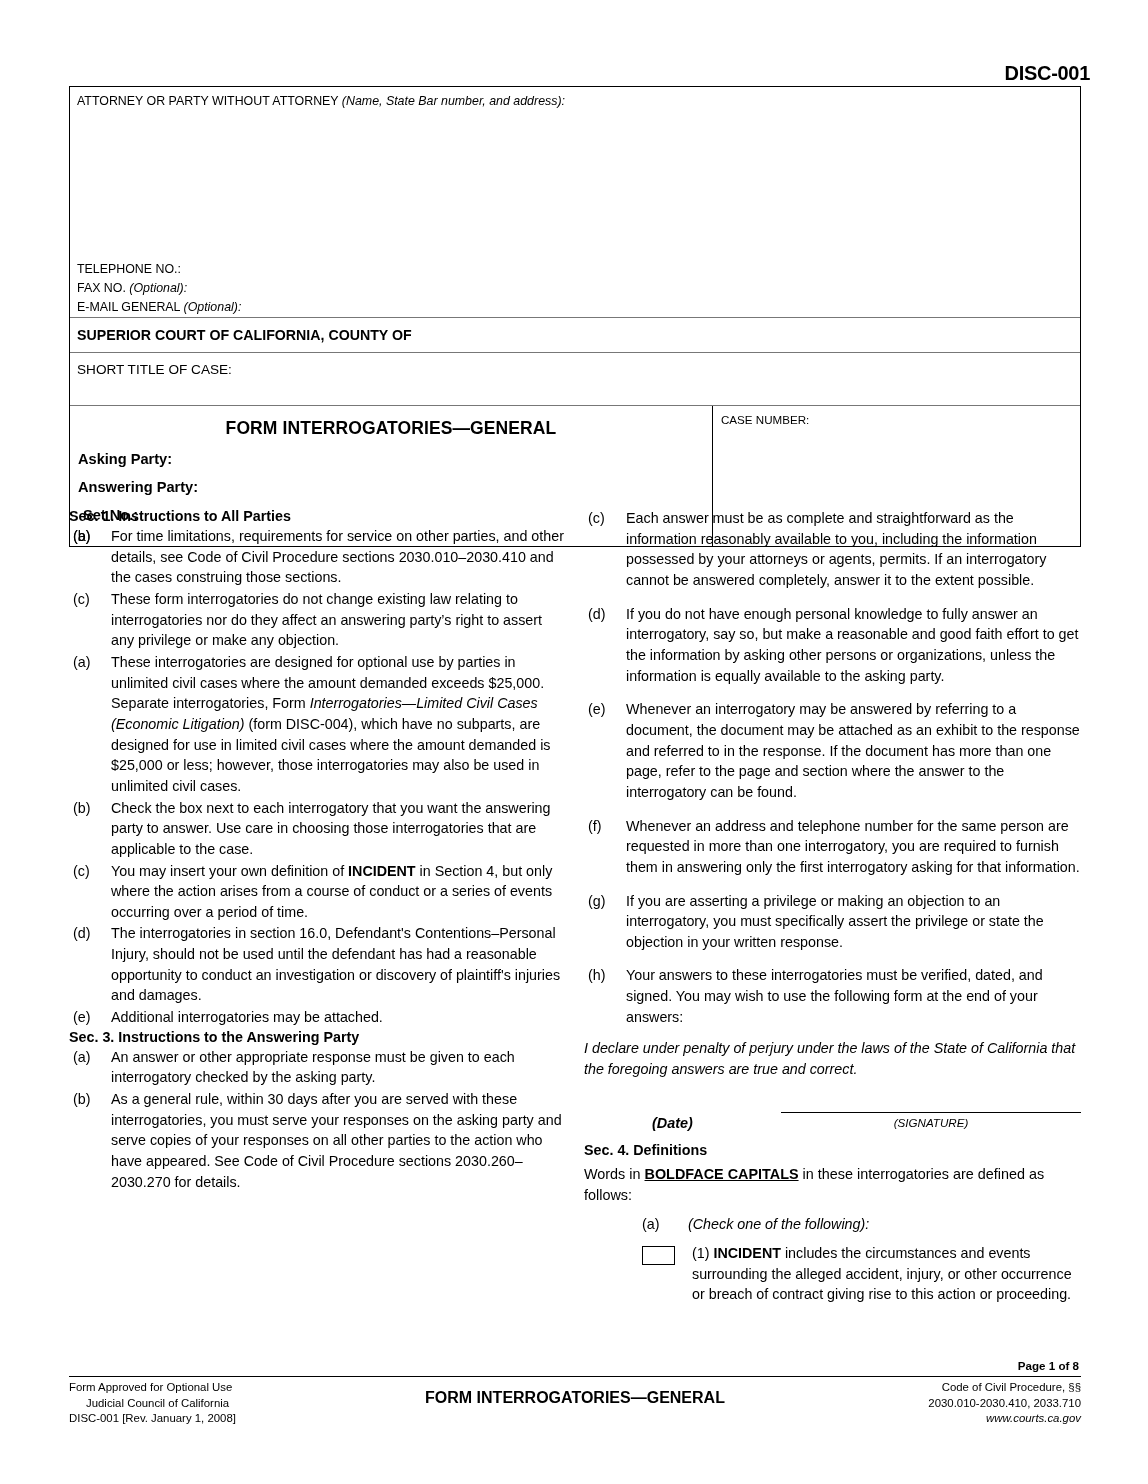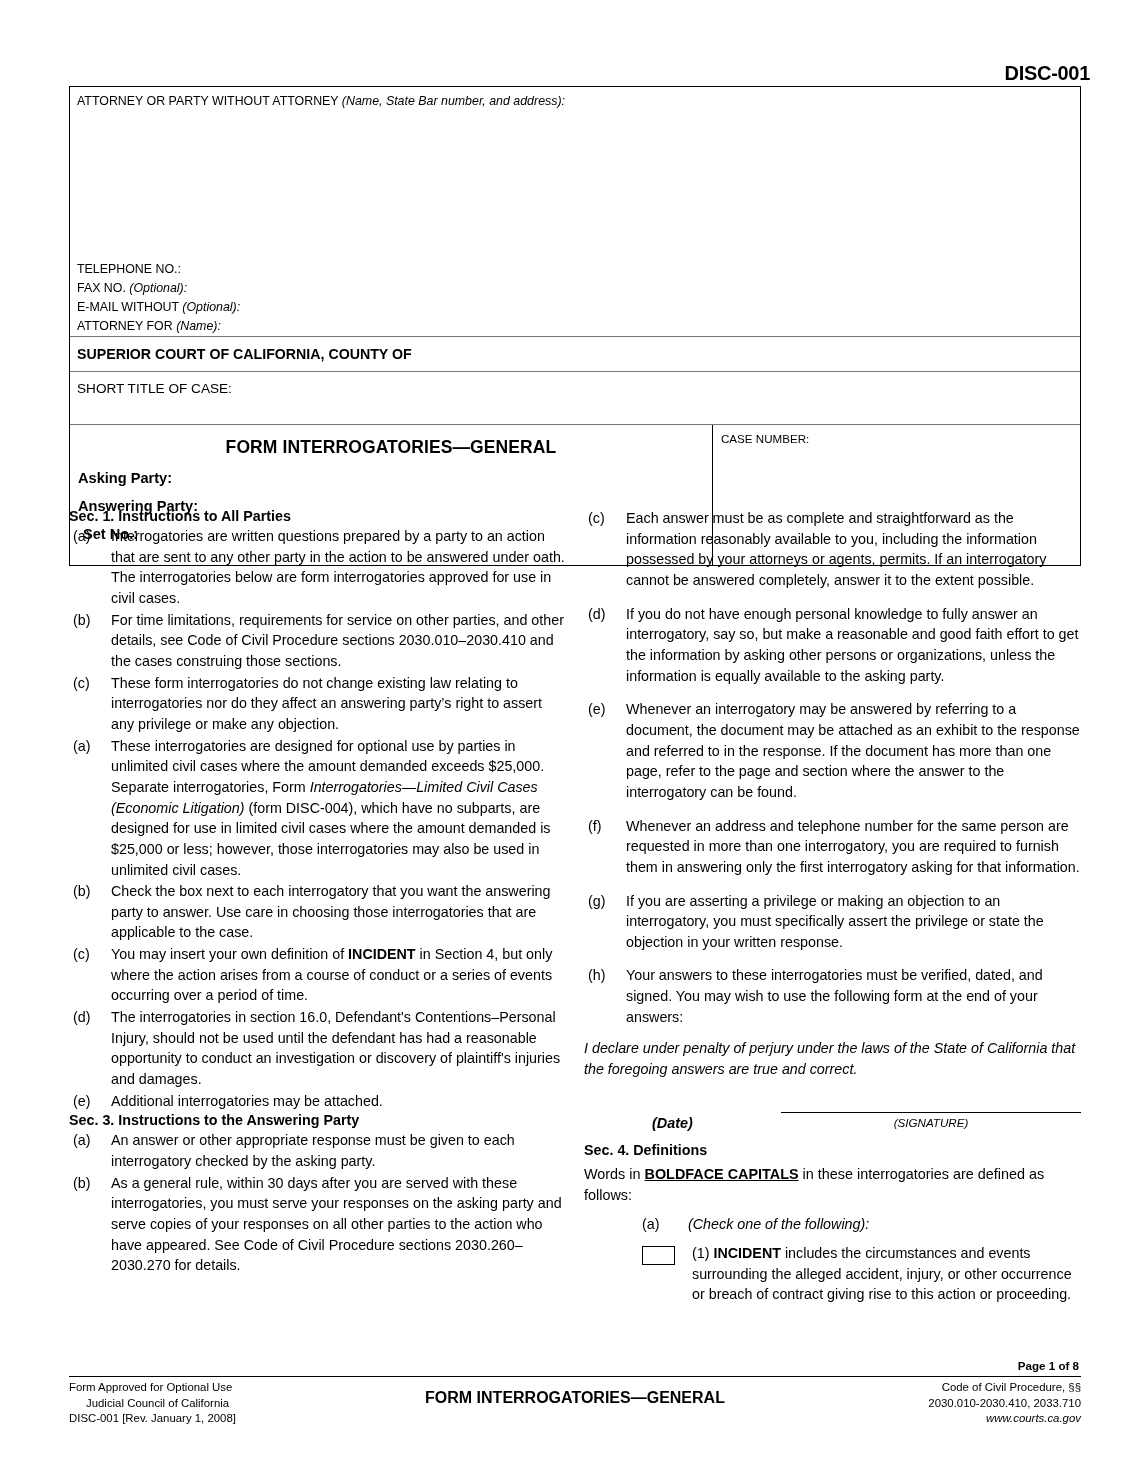--- a/index.html
+++ b/index.html
@@ -289,24 +289,21 @@
       <div class="lbl"><span>ATTORNEY OR PARTY WITHOUT ATTORNEY </span><i>(Name, State Bar number, and address):</i></div>
     </div>
 
     <div class="contact-line first">
       <span>TELEPHONE NO.:</span>
     </div>
     <div class="contact-line">
       <span>FAX NO. </span><i>(Optional):</i>
     </div>
     <div class="contact-line">
-      <span>E-MAIL WITHOUT </span><i>(Optional):</i>
-    </div>
-    <div class="contact-line">
-      <span>ATTORNEY FOR </span><i>(Name):</i>
+      <span>E-MAIL GENERAL </span><i>(Optional):</i>
     </div>
 
     <div class="cap-row court-row rule-top">
       <span>SUPERIOR COURT OF CALIFORNIA, COUNTY OF</span>
     </div>
 
     <div class="cap-row shorttitle-row rule-top">
       <span>SHORT TITLE OF CASE:</span>
     </div>
 
@@ -325,21 +322,20 @@
   </div>
 
   <div class="body-cols">
 
     <div class="col col-left">
 
       <div class="sec-head">Sec. 1. Instructions to All Parties</div>
 
       <div class="item">
         <span class="mark">(a)</span>
-        <span>Interrogatories are written questions prepared by a party to an action that are sent to any other party in the action to be answered under oath. The interrogatories below are form interrogatories approved for use in civil cases.</span>
       </div>
       <div class="item">
         <span class="mark">(b)</span>
         <span>For time limitations, requirements for service on other  parties, and other details, see Code of Civil Procedure  sections 2030.010–2030.410 and the cases construing those  sections.</span>
       </div>
       <div class="item">
         <span class="mark">(c)</span>
         <span>These form interrogatories do not change existing law relating to interrogatories nor do they affect an answering party’s right to assert any privilege or make any objection.</span>
       </div>
 

